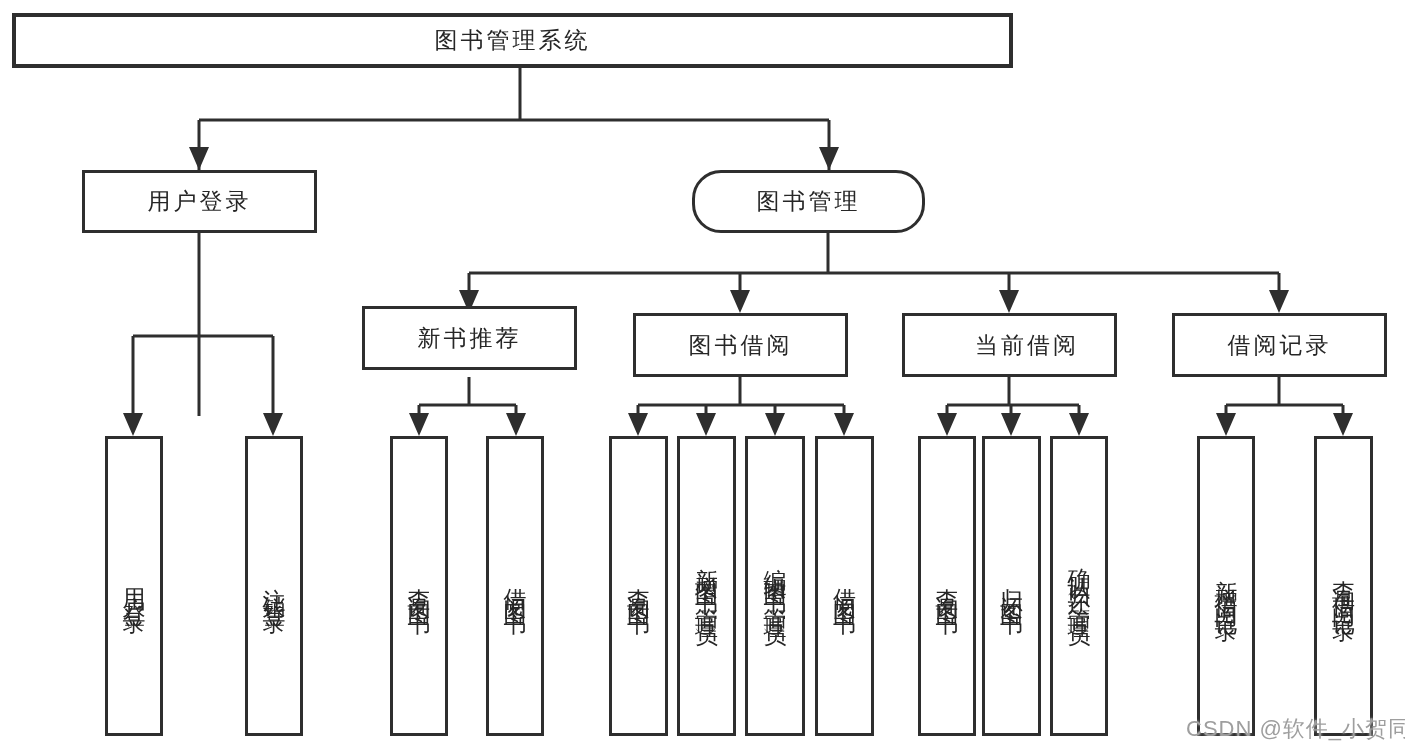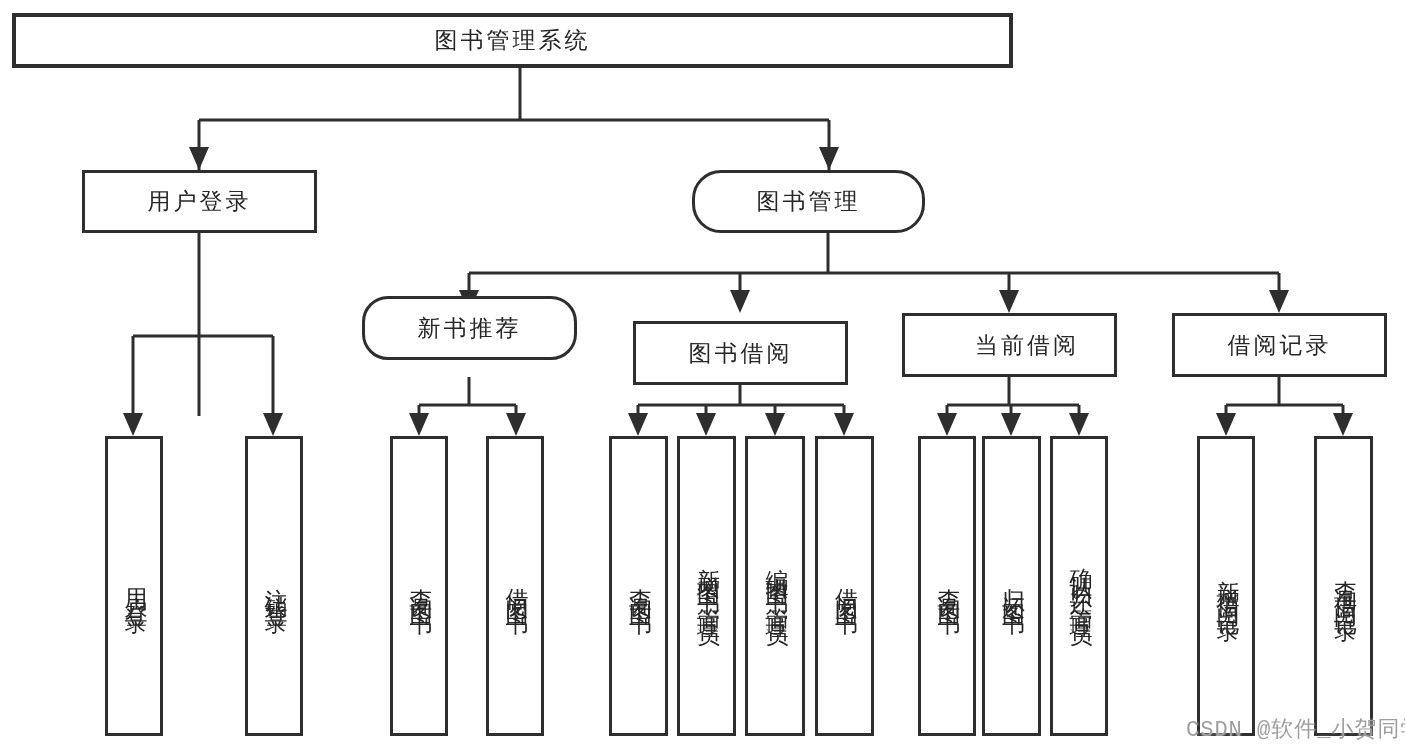--- a/index.html
+++ b/index.html
@@ -2,21 +2,21 @@
 <html><head>
 <meta charset="utf-8">
 <style>
   html, body { margin: 0; padding: 0; background: #ffffff; }
   .canvas {
     position: relative;
     width: 1405px;
     height: 747px;
     background: #ffffff;
     overflow: hidden;
-    font-family: Liberation Mono, monospace;
+    font-family: Liberation Sans, sans-serif;
     color: #262626;
   }
   svg.connectors {
     position: absolute;
     left: 0; top: 0;
     width: 1405px; height: 747px;
     z-index: 1;
   }
   .box {
     position: absolute;
@@ -84,24 +84,24 @@
     <span class="hlabel">图书管理系统</span>
   </div>
 
   <div class="box" style="left:82px; top:170px; width:235px; height:63px;">
     <span class="hlabel">用户登录</span>
   </div>
   <div class="box" style="left:692px; top:170px; width:233px; height:63px;border-radius:29px;">
     <span class="hlabel">图书管理</span>
   </div>
 
-  <div class="box" style="left:362px; top:296px; width:215px; height:64px;border-radius:26px;">
+  <div class="box" style="left:362px; top:306px; width:215px; height:64px;">
     <span class="hlabel">新书推荐</span>
   </div>
-  <div class="box" style="left:633px; top:313px; width:215px; height:64px;margin-top:8px;">
+  <div class="box" style="left:633px; top:313px; width:215px; height:64px;">
     <span class="hlabel">图书借阅</span>
   </div>
   <div class="box" style="left:902px; top:313px; width:215px; height:64px;padding-left:35px;">
     <span class="hlabel">当前借阅</span>
   </div>
   <div class="box" style="left:1172px; top:313px; width:215px; height:64px;">
     <span class="hlabel">借阅记录</span>
   </div>
 
   <div class="box vbox" style="left:105px;">

